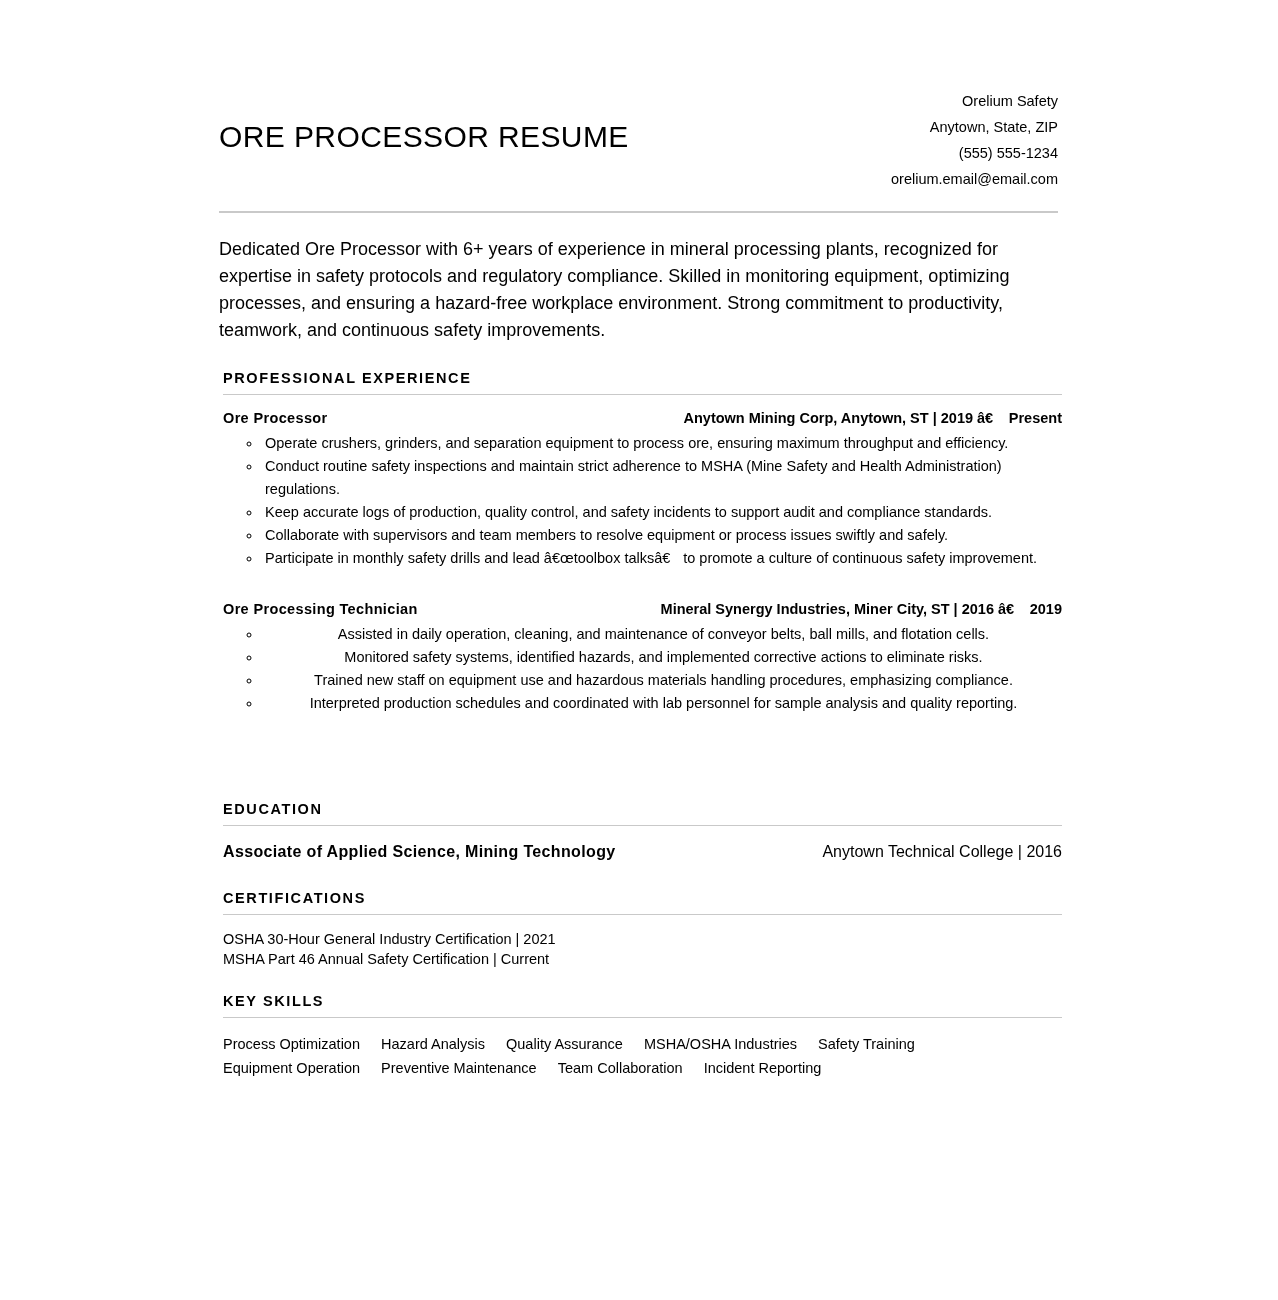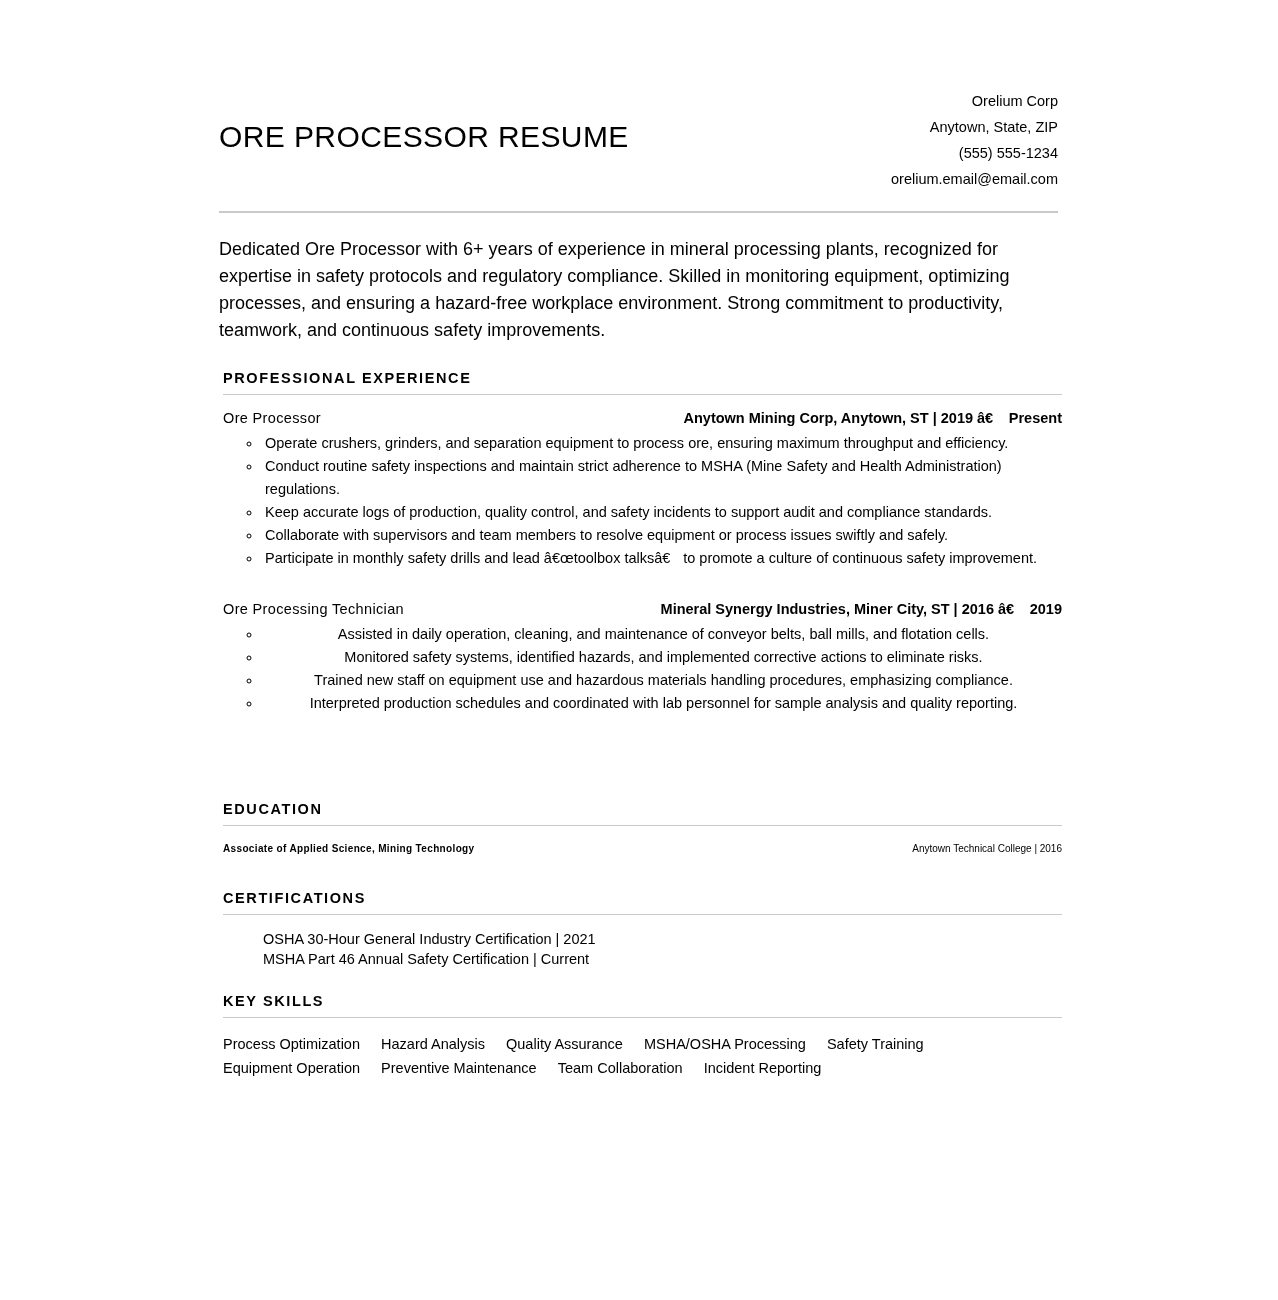--- a/index.html
+++ b/index.html
@@ -100,21 +100,21 @@
 
   
   .entry-head {
     display: flex;
     justify-content: space-between;
     align-items: baseline;
     font-size: 14.5px;
     padding-top: 14px;
   }
   .entry-role {
-    font-weight: normal;
+    font-weight: bold;
     letter-spacing: 0.35px;
     white-space: nowrap;
   }
   .entry-meta {
     font-weight: bold;
     white-space: nowrap;
   }
   ul.bullets {
     margin: 4px 0 0 0;
     padding-left: 39px;
@@ -125,32 +125,31 @@
     line-height: 23px;
     padding-left: 3px;
     margin-bottom: 0;
   }
 
   
   .edu-row {
     display: flex;
     justify-content: space-between;
     align-items: baseline;
-    font-size: 10px;
+    font-size: 16px;
     padding-top: 17px;
   }
   .edu-degree { font-weight: bold; letter-spacing: 0.35px; white-space: nowrap; }
   .edu-school { white-space: nowrap; }
 
   
   .cert-list {
     padding-top: 14px;
     font-size: 14.5px;
     line-height: 20px;
-    margin-left: 40px;
   }
   .cert-line { display: block; white-space: nowrap; }
 
   
   .skills-wrap {
     padding-top: 14px;
     font-size: 14.5px;
     line-height: 24px;
     width: 800px;
   }
@@ -162,21 +161,21 @@
 </style>
 </head>
 <body>
 
 <div class="page">
   <div class="sheet">
 
     <div class="header">
       <h1 class="resume-title">ORE PROCESSOR RESUME</h1>
       <div class="contact-block">
-        <span class="contact-line">Orelium Corp</span>
+        <span class="contact-line">Orelium Safety</span>
         <span class="contact-line">Anytown, State, ZIP</span>
         <span class="contact-line">(555) 555-1234</span>
         <span class="contact-line">orelium.email@email.com</span>
       </div>
     </div>
 
     <div class="top-rule"></div>
 
     <p class="summary">Dedicated Ore Processor with 6+ years of experience in mineral processing plants, recognized for expertise in safety protocols and regulatory compliance. Skilled in monitoring equipment, optimizing processes, and ensuring a hazard-free workplace environment. Strong commitment to productivity, teamwork, and continuous safety improvements.</p>
 
@@ -230,21 +229,21 @@
       </div>
     </div>
 
     <div class="section" style="top:993px;">
       <h2 class="section-title">KEY SKILLS</h2>
       <div class="section-rule"></div>
       <div class="skills-wrap">
         <span class="skill">Process Optimization</span>
         <span class="skill">Hazard Analysis</span>
         <span class="skill">Quality Assurance</span>
-        <span class="skill">MSHA/OSHA Processing</span>
+        <span class="skill">MSHA/OSHA Industries</span>
         <span class="skill">Safety Training</span><br>
         <span class="skill">Equipment Operation</span>
         <span class="skill">Preventive Maintenance</span>
         <span class="skill">Team Collaboration</span>
         <span class="skill">Incident Reporting</span>
       </div>
     </div>
 
   </div>
 </div>

